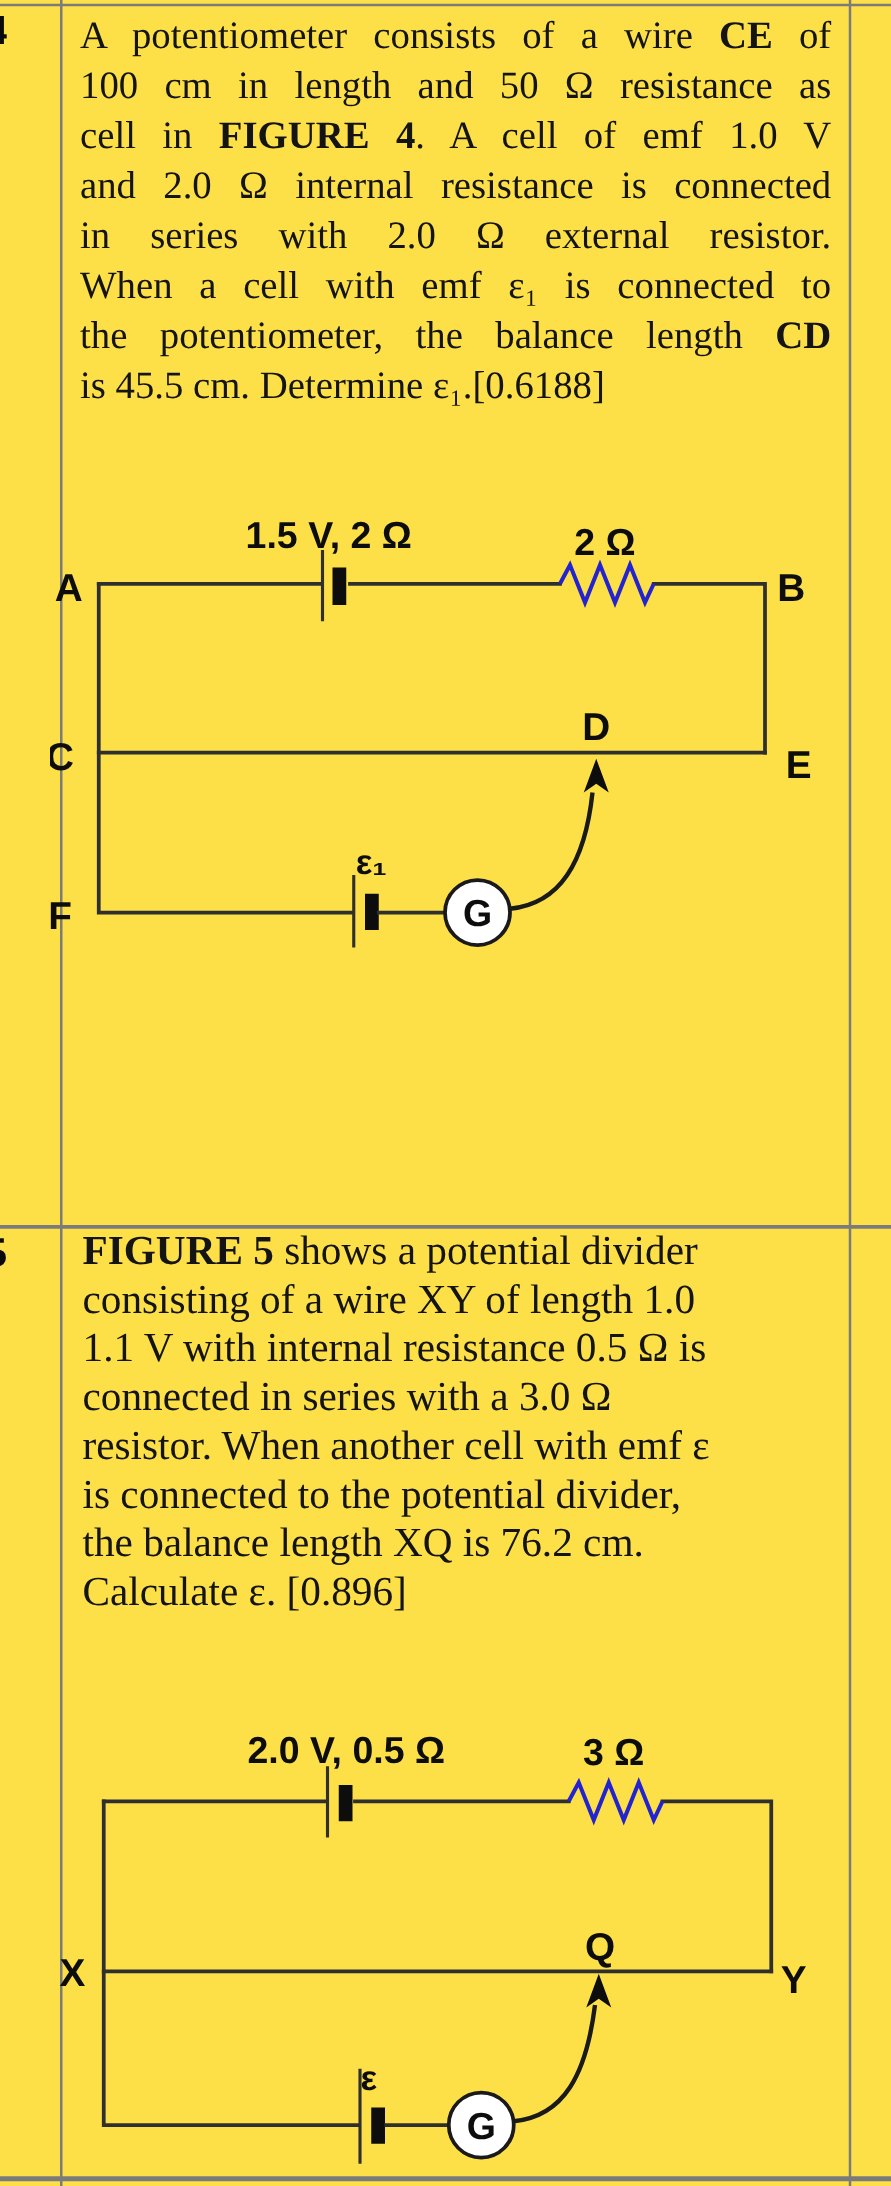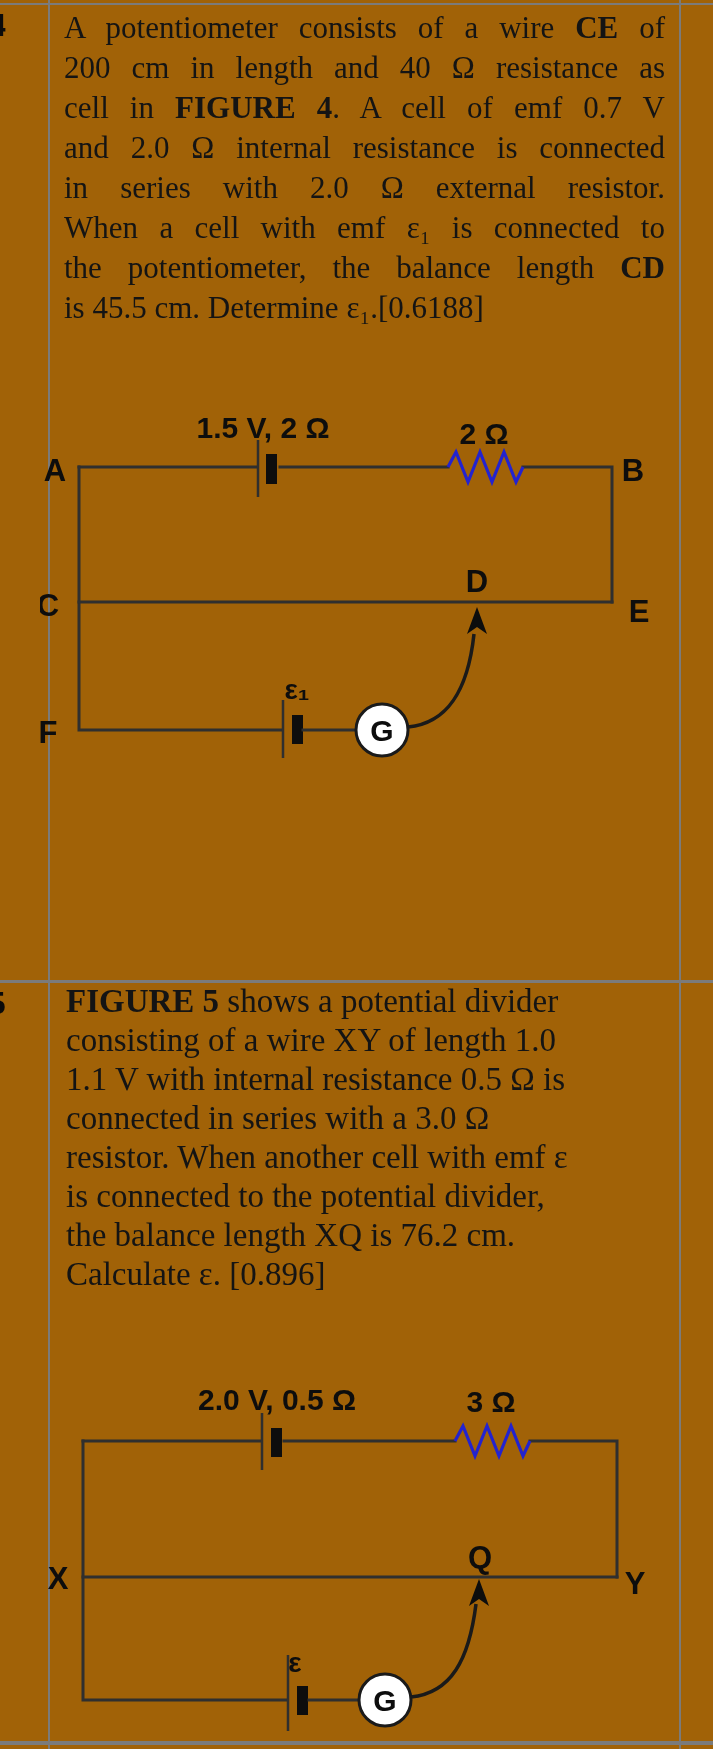--- a/index.html
+++ b/index.html
@@ -1,19 +1,19 @@
 <!DOCTYPE html>
 <html><head>
 <meta charset="utf-8">
 <style>
   html,body{margin:0;padding:0;background:#ffffff;}
   #page{
     position:relative;
     width:713px;height:1749px;
-    background:#a16207;
+    background:#fde047;
     overflow:hidden;
     font-family:"Liberation Serif","DejaVu Serif",serif;
     color:#111;
   }
   .hborder{position:absolute;left:0;width:713px;background:#7b7b7b;}
   .vborder{position:absolute;top:0;height:1749px;background:#7b7b7b;}
   .rownum{
     position:absolute;left:-11px;
     font-family:"Liberation Serif","DejaVu Serif",serif;
     font-weight:bold;font-size:34px;line-height:34px;color:#0a0a0a;
@@ -44,22 +44,22 @@
   <div class="hborder" style="top:980px;height:3px;"></div>
   <div class="hborder" style="top:1741px;height:4px;"></div>
   <div class="vborder" style="left:48px;width:2px;"></div>
   <div class="vborder" style="left:679px;width:2px;"></div>
 
   <div class="rownum" style="top:8px;">4</div>
   <div class="rownum" style="top:986px;">5</div>
 
   <div class="para para1">
       <div class="tline just"><span>A potentiometer consists of a wire </span><b>CE</b><span> of</span></div>
-      <div class="tline just"><span>200 cm in length and 40 Ω resistance as</span></div>
-      <div class="tline just"><span>cell in </span><b>FIGURE 4</b><span>. A cell of emf 0.7 V</span></div>
+      <div class="tline just"><span>100 cm in length and 50 Ω resistance as</span></div>
+      <div class="tline just"><span>cell in </span><b>FIGURE 4</b><span>. A cell of emf 1.0 V</span></div>
       <div class="tline just"><span>and 2.0 Ω internal resistance is connected</span></div>
       <div class="tline just"><span>in series with 2.0 Ω external resistor.</span></div>
       <div class="tline just"><span>When a cell with emf ε₁ is connected to</span></div>
       <div class="tline just"><span>the potentiometer, the balance length </span><b>CD</b></div>
       <div class="tline"><span>is 45.5 cm. Determine ε₁.[0.6188]</span></div>
     </div>
 
   <svg style="left:40px;top:390px;" width="650" height="490" viewBox="40 390 650 490">
 
     <path class="wire" d="M79,467 H256"></path>

